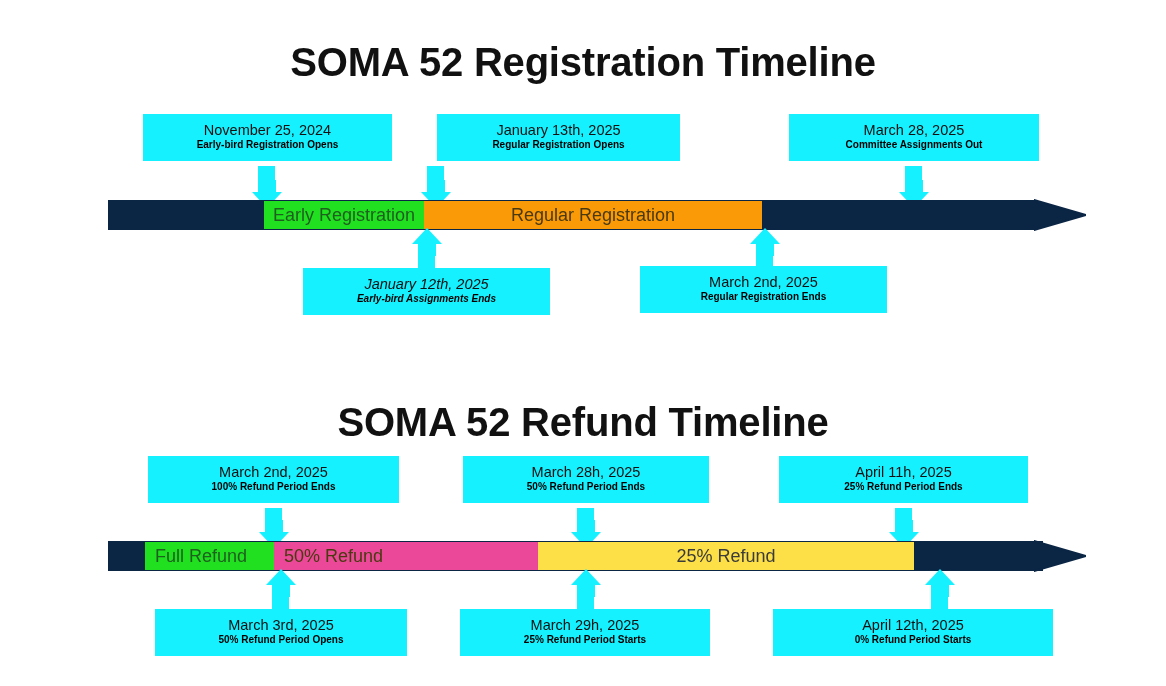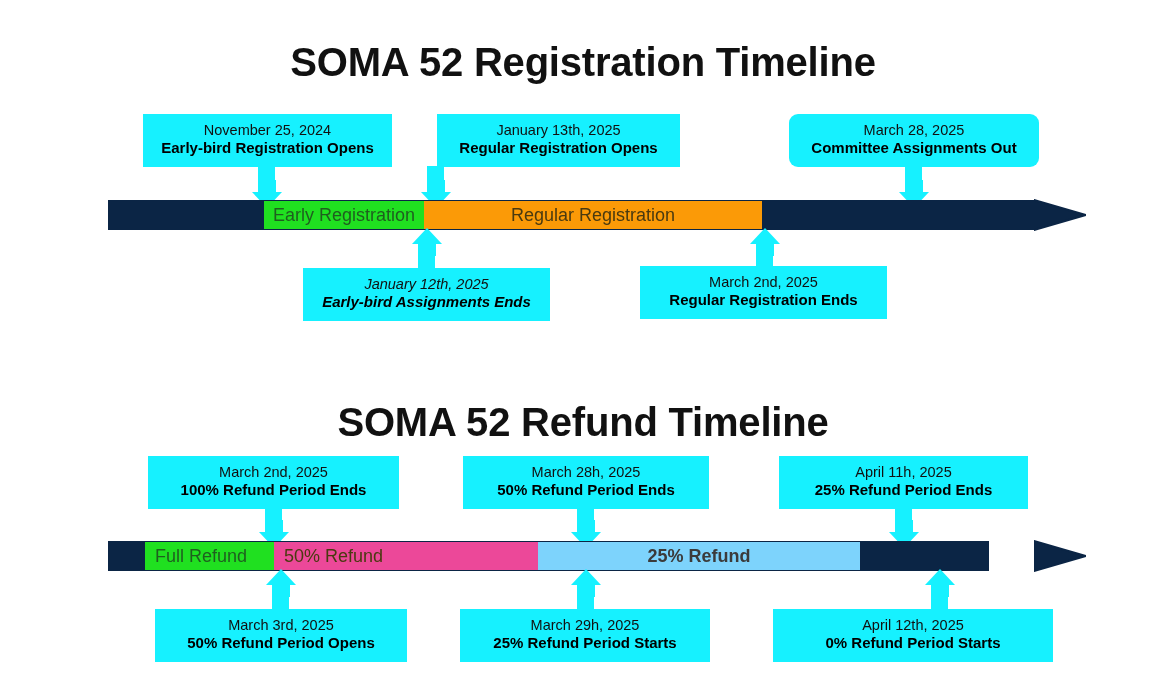--- a/index.html
+++ b/index.html
@@ -32,21 +32,21 @@
     text-align: center;
     line-height: 1.25;
   }
   .callout .date {
     font-size: 14.5px;
     font-weight: normal;
     color: #111111;
     white-space: nowrap;
   }
   .callout .label {
-    font-size: 15px;
+    font-size: 10px;
     font-weight: bold;
     color: #000000;
     white-space: nowrap;
   }
 
   
   .stem {
     position: absolute;
     width: 17px;
     background: #16f1ff;
@@ -82,21 +82,21 @@
   <div class="section-title" style="top:40px; position:absolute;">SOMA 52 Registration Timeline</div>
 
   <div class="callout" style="left:143px; top:114px; width:249px;">
     <div class="date">November 25, 2024</div>
     <div class="label">Early-bird Registration Opens</div>
   </div>
   <div class="callout" style="left:437px; top:114px; width:243px;">
     <div class="date">January 13th, 2025</div>
     <div class="label">Regular Registration Opens</div>
   </div>
-  <div class="callout" style="left:789px; top:114px; width:250px;border-radius:9px;">
+  <div class="callout" style="left:789px; top:114px; width:250px;">
     <div class="date">March 28, 2025</div>
     <div class="label">Committee Assignments Out</div>
   </div>
 
   <div class="stem" style="left:258px; top:166px; height:16px;"></div>
   <svg class="connector" style="left:252px; top:180px;" width="30" height="28" viewBox="0 0 30 28">
     <polygon points="6,0 24,0 24,12 30,12 15,28 0,12 6,12" fill="#16f1ff"></polygon>
   </svg>
 
   <div class="stem" style="left:427px; top:166px; height:16px;"></div>
@@ -168,21 +168,21 @@
 
   <div class="stem" style="left:895px; top:508px; height:14px;"></div>
   <svg class="connector" style="left:889px; top:520px;" width="30" height="28" viewBox="0 0 30 28">
     <polygon points="6,0 24,0 24,12 30,12 15,28 0,12 6,12" fill="#16f1ff"></polygon>
   </svg>
 
   <div class="bar" style="left:108px; top:541px;">
     <div class="seg center" style="width:36px; background:#0b2545; color:#0b2545;"></div>
     <div class="seg left" style="width:129px; background:#20e020; color:#1f5f1f;">Full Refund</div>
     <div class="seg left" style="width:264px; background:#ec4899; color:#4a3a10;">50% Refund</div>
-    <div class="seg center" style="width:322px; background:#7dd3fc; color:#3b3b3b;font-weight:bold;">25% Refund</div>
+    <div class="seg center" style="width:376px; background:#fde047; color:#3b3b3b;">25% Refund</div>
     <div class="seg center" style="width:129px; background:#0b2545; color:#0b2545;"></div>
   </div>
   <svg class="bar-tip" style="left:1034px; top:533px;" width="52" height="46" viewBox="0 0 52 46">
     <polygon points="0,8 0,38 52,23" fill="#0b2545" stroke="#0b2545" stroke-width="2" stroke-linejoin="round"></polygon>
   </svg>
 
   <svg class="connector" style="left:266px; top:569px;" width="30" height="28" viewBox="0 0 30 28">
     <polygon points="15,0 30,16 24,16 24,28 6,28 6,16 0,16" fill="#16f1ff"></polygon>
   </svg>
   <div class="stem" style="left:272px; top:595px; height:14px;"></div>

